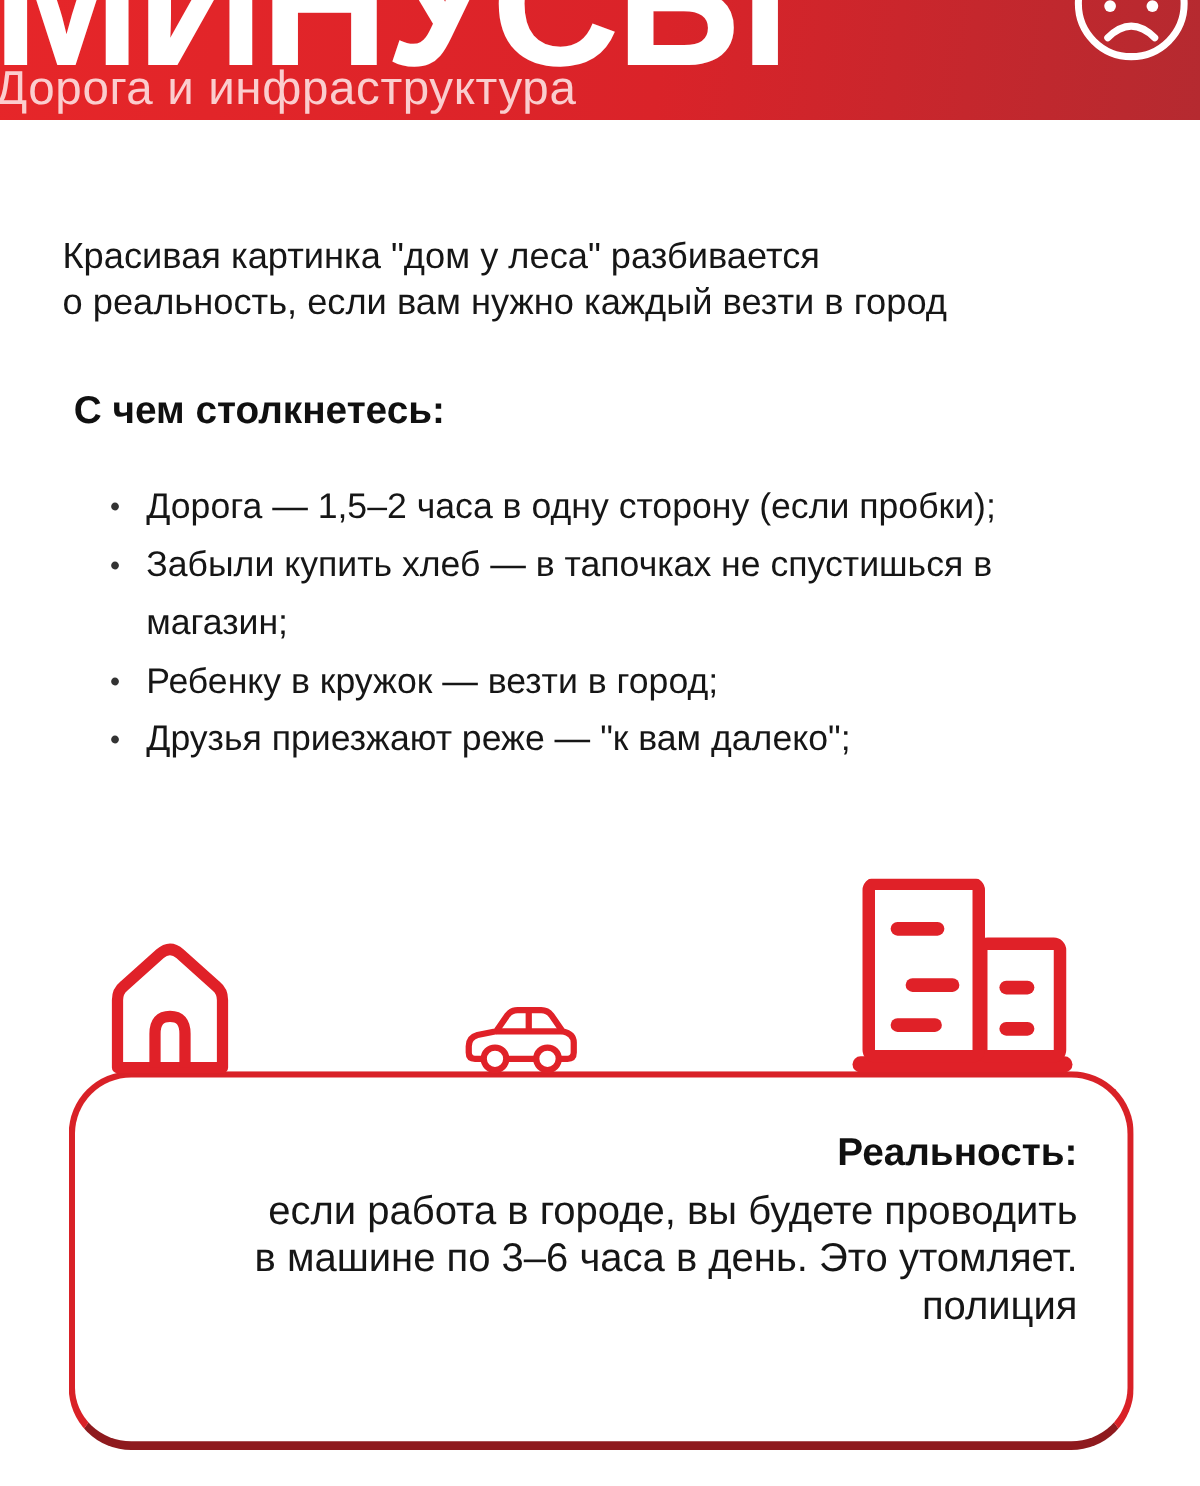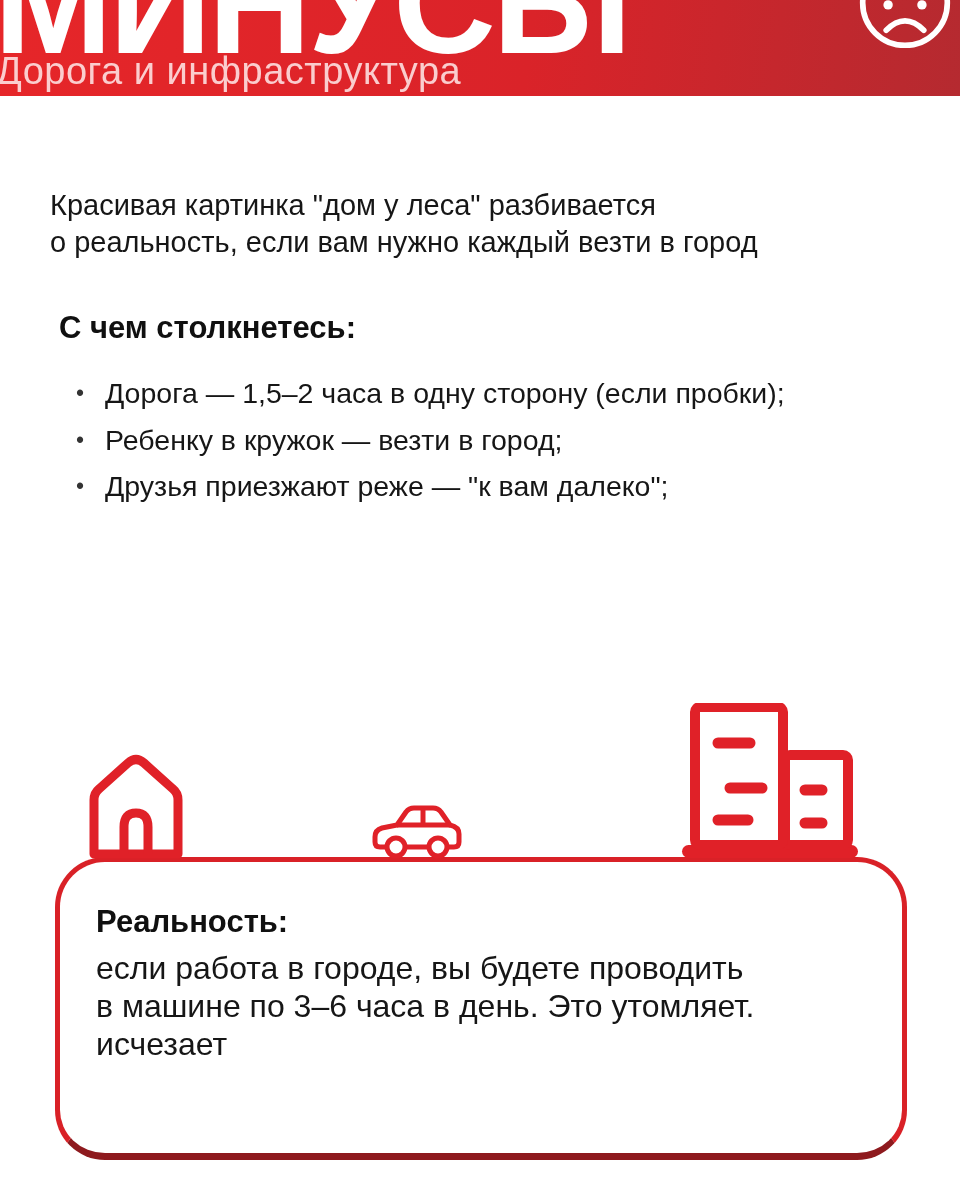--- a/index.html
+++ b/index.html
@@ -50,21 +50,21 @@
   }
   .section-heading {
     position: absolute; left: 59px; top: 310px;
     margin: 0;
     font-size: 31px; font-weight: 800;
     color: #101010;
   }
   .bullet-list {
     position: absolute; left: 50px; top: 370px;
     width: 758px;
-    margin: 0; padding: 0; list-style: none;
+    margin: 12px; padding: 0; list-style: none;
     font-size: 28.5px; line-height: 46.5px;
     color: #161616;
   }
   .bullet-list li { position: relative; padding-left: 55px; }
   .bullet-list li::before {
     content: "\2022";
     position: absolute; left: 26px; top: 0;
     font-size: 23px; color: #333;
   }
 
@@ -77,20 +77,21 @@
   
   .reality-box {
     position: absolute; left: 55px; top: 857px;
     width: 852px; height: 303px;
     background: #ffffff;
     border: 5px solid #d92127;
     border-bottom: 7px solid #8e1a1e;
     border-radius: 50px;
     padding: 42px 40px 0 36px;
     z-index: 2;
+    text-align: right;
   }
   .reality-title {
     font-size: 31px; font-weight: 800;
     color: #101010; margin-bottom: 9px;
   }
   .reality-line {
     font-size: 32px; line-height: 38px;
     color: #161616;
   }
 </style>
@@ -112,20 +113,21 @@
 
   <p class="intro">
     <span>Красивая картинка "дом у леса" разбивается</span><br>
     <span>о реальность, если вам нужно каждый везти в город</span>
   </p>
 
   <h2 class="section-heading">С чем столкнетесь:</h2>
 
   <ul class="bullet-list">
     <li>Дорога — 1,5–2 часа в одну сторону (если пробки);</li>
+    <li>Забыли купить хлеб — в тапочках не спустишься в магазин;</li>
     <li>Ребенку в кружок — везти в город;</li>
     <li>Друзья приезжают реже — "к вам далеко";</li>
   </ul>
 
   <div class="scene">
 
     <svg class="house-icon" viewBox="0 0 114 112" aria-hidden="true">
       <path d="M15,107 V53 Q15,46 20,42 L49,16 Q57,9 65,16 L94,42 Q99,46 99,53 V107 Z" fill="none" stroke="#e02128" stroke-width="9" stroke-linejoin="round"></path>
       <path d="M45,107 V80 Q45,66 57,66 Q69,66 69,80 V107" fill="none" stroke="#e02128" stroke-width="9" stroke-linejoin="round"></path>
     </svg>
@@ -147,16 +149,16 @@
       <path d="M39,117 H69" stroke="#e02128" stroke-width="11" stroke-linecap="round"></path>
       <path d="M126,87 H143" stroke="#e02128" stroke-width="11" stroke-linecap="round"></path>
       <path d="M126,120 H143" stroke="#e02128" stroke-width="11" stroke-linecap="round"></path>
     </svg>
   </div>
 
   <div class="reality-box">
     <div class="reality-title">Реальность:</div>
     <div class="reality-line">если работа в городе, вы будете проводить</div>
     <div class="reality-line">в машине по 3–6 часа в день. Это утомляет.</div>
-    <div class="reality-line">исчезает</div>
+    <div class="reality-line">полиция</div>
   </div>
 
 </div>
 
 </body></html>

